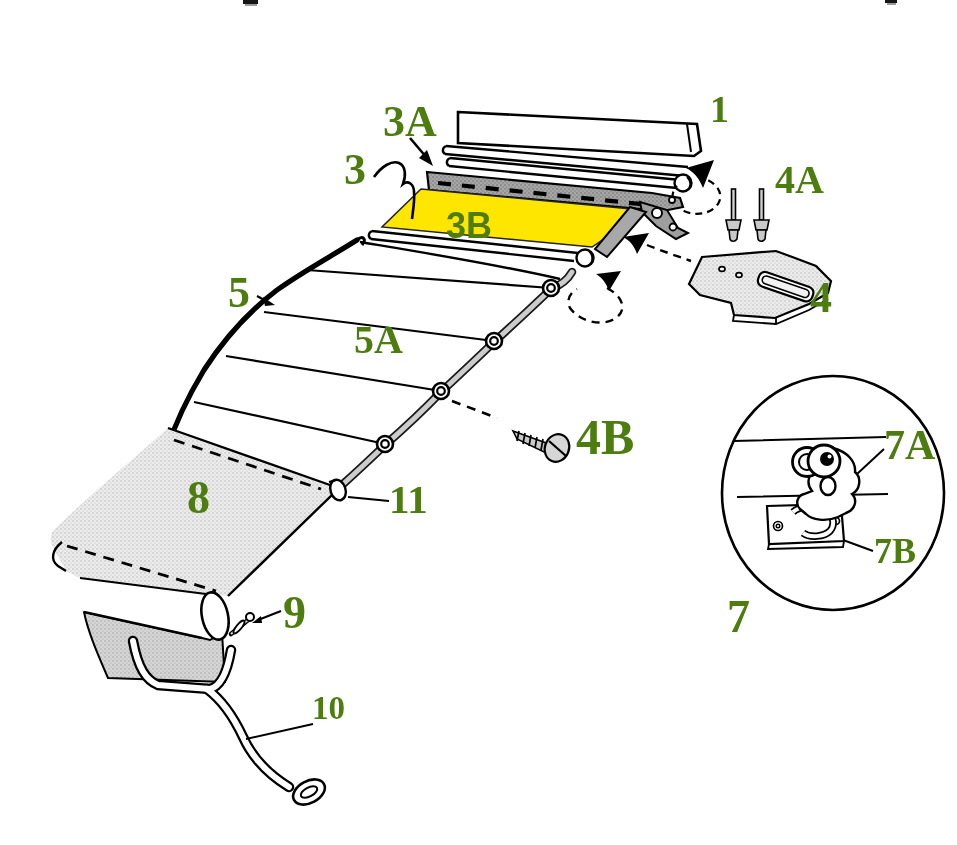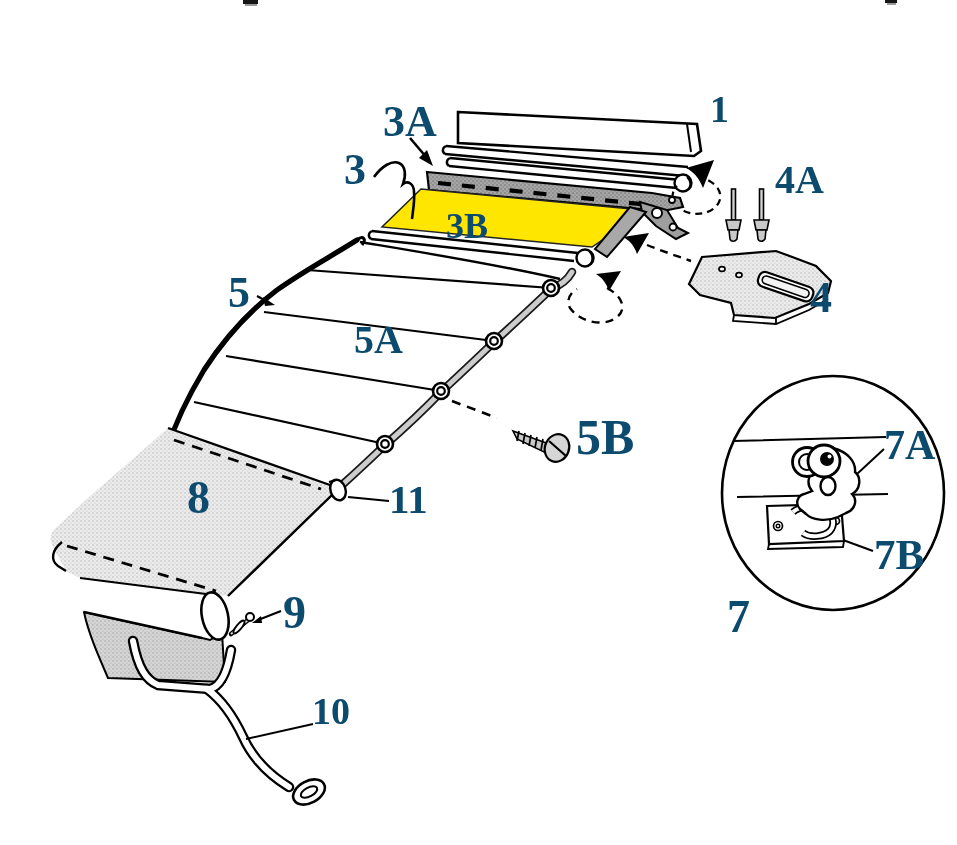--- a/index.html
+++ b/index.html
@@ -1,21 +1,21 @@
 <!DOCTYPE html>
 <html style="--hl: #ffe600;"><head>
 <meta charset="utf-8">
 <style>
   html,body{margin:0;padding:0;background:#fff;}
   #stage{position:relative;width:957px;height:845px;background:#fff;overflow:hidden;
          font-family:"Liberation Serif",serif;}
   #art{position:absolute;left:0;top:0;}
-  .lbl{position:absolute;font-weight:bold;color:#0c4a6e;line-height:1;white-space:nowrap;
+  .lbl{position:absolute;font-weight:bold;color:#4d7c0f;line-height:1;white-space:nowrap;
        font-family:"Liberation Serif","DejaVu Serif",serif;letter-spacing:0px;}
-  .lbl.sans{font-family:Liberation Serif, serif;}
+  .lbl.sans{font-family:Liberation Sans, sans-serif;}
 </style>
 </head>
 <body>
 
 <div id="stage">
 
 <svg id="art" width="957" height="845" viewBox="0 0 957 845">
   <defs>
     <pattern id="stipLight" patternUnits="userSpaceOnUse" width="4" height="4">
       <rect width="4" height="4" fill="#ececec"></rect>
@@ -247,22 +247,22 @@
 </svg>
 
 <div class="lbl" style="left:710px;top:90px;font-size:38px">1</div>
 <div class="lbl" style="left:344px;top:148px;font-size:44px">3</div>
 <div class="lbl" style="left:383px;top:100px;font-size:44px">3A</div>
 <div class="lbl sans" style="left:446px;top:208px;font-size:36px">3B</div>
 <div class="lbl" style="left:810px;top:276px;font-size:44px">4</div>
 <div class="lbl" style="left:775px;top:160px;font-size:40px">4A</div>
 <div class="lbl" style="left:228px;top:271px;font-size:44px">5</div>
 <div class="lbl" style="left:354px;top:320px;font-size:40px">5A</div>
-<div class="lbl" style="left:576px;top:412px;font-size:50px">5B</div>
+<div class="lbl" style="left:576px;top:412px;font-size:50px">4B</div>
 <div class="lbl" style="left:727px;top:594px;font-size:46px">7</div>
 <div class="lbl" style="left:884px;top:424px;font-size:42px">7A</div>
-<div class="lbl" style="left:874px;top:533px;font-size:43px">7B</div>
+<div class="lbl" style="left:874px;top:533px;font-size:36px">7B</div>
 <div class="lbl" style="left:187px;top:475px;font-size:46px">8</div>
 <div class="lbl" style="left:283px;top:590px;font-size:46px">9</div>
-<div class="lbl" style="left:312px;top:692px;font-size:38px">10</div>
+<div class="lbl" style="left:312px;top:692px;font-size:33px">10</div>
 <div class="lbl" style="left:389px;top:479px;font-size:41px">11</div>
 
 </div>
 
 </body></html>

